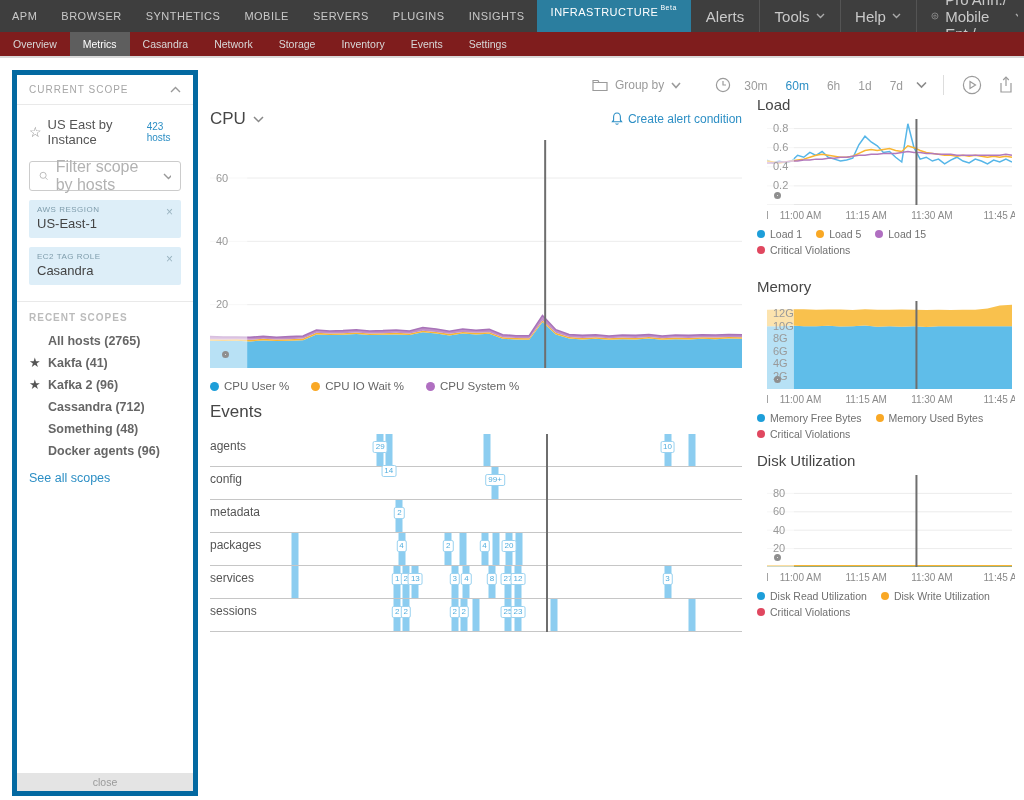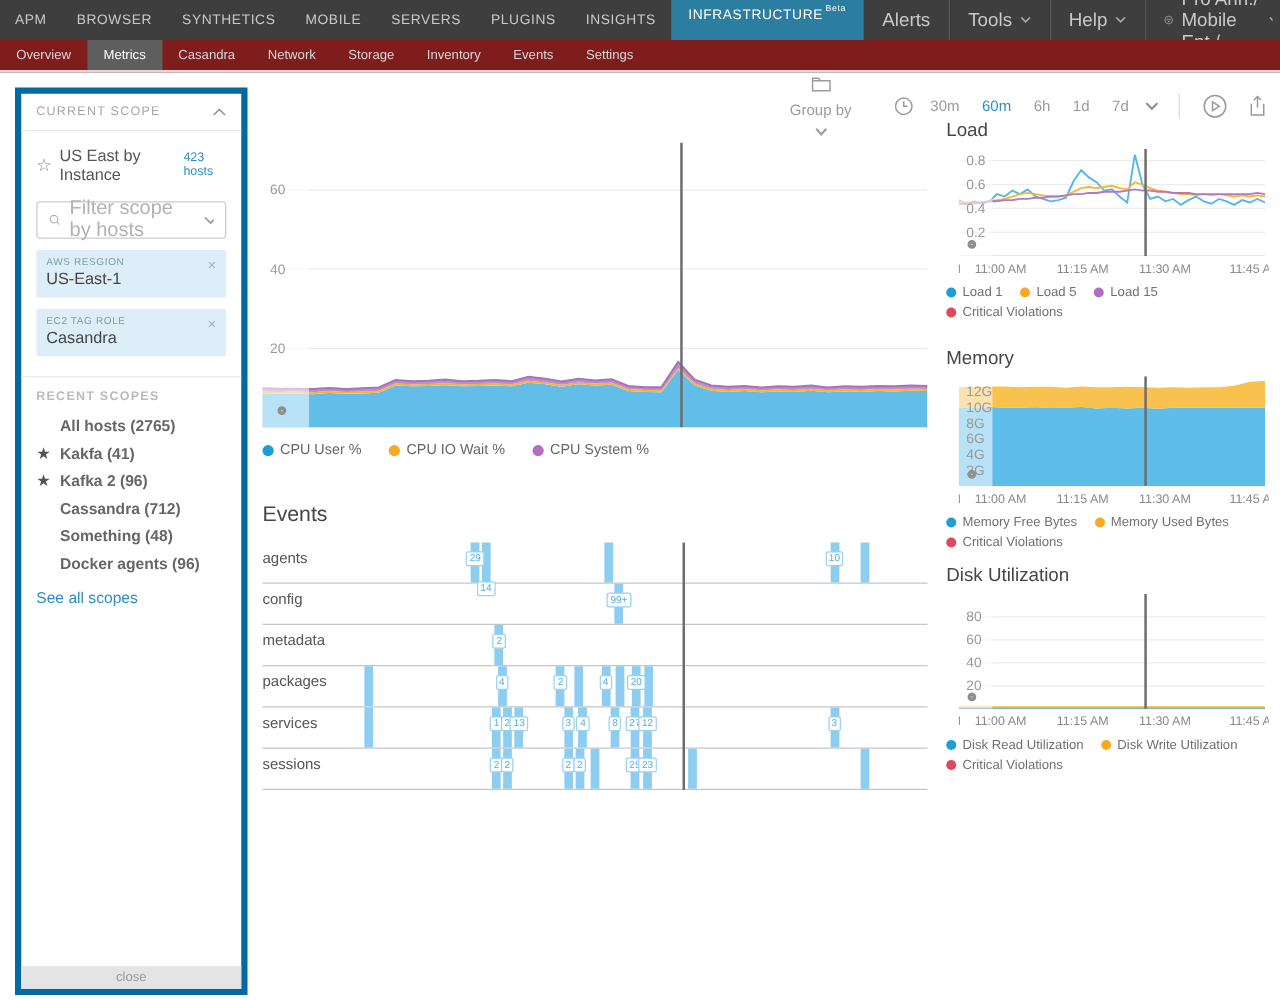--- a/index.html
+++ b/index.html
@@ -44,21 +44,21 @@
   .sb-recent { padding:10px 12px 0;font-weight:bold; }
   .sb-recent-h { font-size:10px; letter-spacing:1px; color:#bbb; margin-bottom:7px; }
   .sb-recent-item { font-size:12.5px; color:#666; line-height:22px; padding-left:19px; position:relative; cursor:pointer; }
   .sb-recent-item .rstar { position:absolute; left:0; top:0; color:#555; font-size:13px; }
   .sb-seeall { margin:9px 12px; font-size:12.5px; color:#2d8fc5; cursor:pointer; }
   .sb-close { position:absolute; bottom:0; left:0; right:0; height:18px; background:#e4e4e4;
     text-align:center; font-size:10.5px; color:#9a9a9a; line-height:18px; cursor:pointer; }
   
   .toolbar { position:absolute; top:72px; left:210px; right:10px; height:26px;
     display:flex; align-items:center; justify-content:flex-end; }
-  .tb-groupby { display:flex; align-items:center; gap:7px; font-size:12px; color:#9b9b9b; cursor:pointer; margin-right:34px;flex-direction:column; }
+  .tb-groupby { display:flex; align-items:center; gap:7px; font-size:12px; color:#9b9b9b; cursor:pointer; margin-right:34px; }
   .tb-clock { margin-right:4px; display:flex; align-items:center; }
   .tb-range { font-size:12px; color:#9b9b9b; margin:0 9px; cursor:pointer; }
   .tb-range.active { color:#2d8fc5; }
   .tb-chev { margin:0 6px 0 4px; cursor:pointer; display:flex; align-items:center; }
   .tb-div { width:1px; height:20px; background:#ddd; margin:0 10px; }
   .tb-icon { margin:0 8px; cursor:pointer; display:flex; align-items:center; }
   
   .cpu-block { position:absolute; left:210px; top:106px; width:532px; }
   .cpu-header { display:flex; align-items:center; justify-content:space-between; height:26px; }
   .chart-title { font-size:17px; color:#464646; font-weight:400; display:flex; align-items:center; gap:7px; cursor:pointer; }
@@ -225,20 +225,35 @@
   <span class="tb-icon" style="margin-right:0">
     <svg width="16" height="18" viewBox="0 0 16 18">
         <path d="M3 7 L3 16 L13 16 L13 7" fill="none" stroke="#9b9b9b" stroke-width="1.2"></path>
         <line x1="8" y1="1.5" x2="8" y2="10" stroke="#9b9b9b" stroke-width="1.2"></line>
         <polyline points="5.2,4 8,1.2 10.8,4" fill="none" stroke="#9b9b9b" stroke-width="1.2"></polyline>
       </svg>
     </span>
 </div>
 
 <div class="cpu-block">
+  <div class="cpu-header">
+    <span class="chart-title">
+      <span>CPU</span>
+      <svg width="11" height="7">
+          <polyline points="1,1 5.5,5.5 10,1" fill="none" stroke="#888" stroke-width="1.5"></polyline>
+        </svg>
+    </span>
+    <span class="alert-link">
+      <svg width="12" height="14" viewBox="0 0 12 14">
+          <path d="M6 1 C3.6 1 2.6 3 2.6 5 L2.6 8.2 L1.4 9.8 L10.6 9.8 L9.4 8.2 L9.4 5 C9.4 3 8.4 1 6 1 Z" fill="none" stroke="#2d8fc5" stroke-width="1.1"></path>
+          <path d="M4.7 11.4 a1.4 1.4 0 0 0 2.6 0" fill="none" stroke="#2d8fc5" stroke-width="1.1"></path>
+        </svg>
+      <span>Create alert condition</span>
+    </span>
+  </div>
   <div class="plot" id="plot-cpu" style="margin-top:8px">
       <svg width="532" height="228">
         <line x1="0" x2="532" y1="164.66666666666666" y2="164.66666666666666" stroke="#ececec" stroke-width="1"></line>
         <line x1="0" x2="532" y1="101.33333333333333" y2="101.33333333333333" stroke="#ececec" stroke-width="1"></line>
         <line x1="0" x2="532" y1="38" y2="38" stroke="#ececec" stroke-width="1"></line>
         <line x1="0" x2="532" y1="227.5" y2="227.5" stroke="#e7e7e7" stroke-width="1"></line>
         <polygon points="0,200.76666666666668 13.3,201.08333333333334 26.6,200.76666666666668 39.9,201.4 53.2,200.45 66.5,201.08333333333334 79.8,200.76666666666668 93.1,200.13333333333333 106.4,194.43333333333334 119.7,195.06666666666666 133,194.75 146.3,194.11666666666667 159.6,195.06666666666666 172.9,194.75 186.2,194.43333333333334 199.5,195.06666666666666 212.8,192.21666666666667 226.1,193.48333333333332 239.4,195.38333333333333 252.7,193.48333333333332 266,194.43333333333334 279.3,193.8 292.6,198.86666666666667 305.9,199.5 319.2,199.81666666666666 332.5,182.08333333333331 345.8,194.43333333333334 359.1,198.55 372.4,199.5 385.7,198.86666666666667 399,199.81666666666666 412.3,199.18333333333334 425.6,199.5 438.9,198.55 452.2,199.81666666666666 465.5,199.18333333333334 478.8,199.5 492.1,198.86666666666667 505.4,199.18333333333334 518.6999999999999,198.55 532,198.86666666666667 532,228 518.6999999999999,228 505.4,228 492.1,228 478.8,228 465.5,228 452.2,228 438.9,228 425.6,228 412.3,228 399,228 385.7,228 372.4,228 359.1,228 345.8,228 332.5,228 319.2,228 305.9,228 292.6,228 279.3,228 266,228 252.7,228 239.4,228 226.1,228 212.8,228 199.5,228 186.2,228 172.9,228 159.6,228 146.3,228 133,228 119.7,228 106.4,228 93.1,228 79.8,228 66.5,228 53.2,228 39.9,228 26.6,228 13.3,228 0,228" fill="#62bde8"></polygon>
         <polygon points="0,199.18333333333334 13.3,199.5 26.6,199.18333333333334 39.9,199.81666666666666 53.2,198.86666666666667 66.5,199.5 79.8,199.18333333333334 93.1,198.55 106.4,192.85 119.7,193.48333333333332 133,193.16666666666666 146.3,192.53333333333333 159.6,193.48333333333332 172.9,193.16666666666666 186.2,192.85 199.5,193.48333333333332 212.8,190.63333333333333 226.1,191.9 239.4,193.8 252.7,191.9 266,192.85 279.3,192.21666666666667 292.6,197.28333333333333 305.9,197.91666666666666 319.2,198.23333333333332 332.5,180.5 345.8,192.85 359.1,196.96666666666667 372.4,197.91666666666666 385.7,197.28333333333333 399,198.23333333333332 412.3,197.6 425.6,197.91666666666666 438.9,196.96666666666667 452.2,198.23333333333332 465.5,197.6 478.8,197.91666666666666 492.1,197.28333333333333 505.4,197.6 518.6999999999999,196.96666666666667 532,197.28333333333333 532,198.86666666666667 518.6999999999999,198.55 505.4,199.18333333333334 492.1,198.86666666666667 478.8,199.5 465.5,199.18333333333334 452.2,199.81666666666666 438.9,198.55 425.6,199.5 412.3,199.18333333333334 399,199.81666666666666 385.7,198.86666666666667 372.4,199.5 359.1,198.55 345.8,194.43333333333334 332.5,182.08333333333331 319.2,199.81666666666666 305.9,199.5 292.6,198.86666666666667 279.3,193.8 266,194.43333333333334 252.7,193.48333333333332 239.4,195.38333333333333 226.1,193.48333333333332 212.8,192.21666666666667 199.5,195.06666666666666 186.2,194.43333333333334 172.9,194.75 159.6,195.06666666666666 146.3,194.11666666666667 133,194.75 119.7,195.06666666666666 106.4,194.43333333333334 93.1,200.13333333333333 79.8,200.76666666666668 66.5,201.08333333333334 53.2,200.45 39.9,201.4 26.6,200.76666666666668 13.3,201.08333333333334 0,200.76666666666668" fill="#f9b532"></polygon>
         <polygon points="0,196.65 13.3,196.96666666666667 26.6,196.96666666666667 39.9,197.28333333333333 53.2,196.33333333333334 66.5,197.28333333333333 79.8,196.65 93.1,196.01666666666665 106.4,190 119.7,190.95 133,190.63333333333333 146.3,189.68333333333334 159.6,190.95 172.9,190.63333333333333 186.2,190 199.5,190.95 212.8,187.46666666666667 226.1,189.05 239.4,191.26666666666665 252.7,189.05 266,190.31666666666666 279.3,189.36666666666667 292.6,194.75 305.9,195.7 319.2,195.7 332.5,175.43333333333334 345.8,189.68333333333334 359.1,194.43333333333334 372.4,195.38333333333333 385.7,194.75 399,196.01666666666665 412.3,195.06666666666666 425.6,195.38333333333333 438.9,194.43333333333334 452.2,196.01666666666665 465.5,195.06666666666666 478.8,195.38333333333333 492.1,194.75 505.4,195.06666666666666 518.6999999999999,194.43333333333334 532,194.75 532,197.28333333333333 518.6999999999999,196.96666666666667 505.4,197.6 492.1,197.28333333333333 478.8,197.91666666666666 465.5,197.6 452.2,198.23333333333332 438.9,196.96666666666667 425.6,197.91666666666666 412.3,197.6 399,198.23333333333332 385.7,197.28333333333333 372.4,197.91666666666666 359.1,196.96666666666667 345.8,192.85 332.5,180.5 319.2,198.23333333333332 305.9,197.91666666666666 292.6,197.28333333333333 279.3,192.21666666666667 266,192.85 252.7,191.9 239.4,193.8 226.1,191.9 212.8,190.63333333333333 199.5,193.48333333333332 186.2,192.85 172.9,193.16666666666666 159.6,193.48333333333332 146.3,192.53333333333333 133,193.16666666666666 119.7,193.48333333333332 106.4,192.85 93.1,198.55 79.8,199.18333333333334 66.5,199.5 53.2,198.86666666666667 39.9,199.81666666666666 26.6,199.18333333333334 13.3,199.5 0,199.18333333333334" fill="#c08fc9"></polygon>
         <polyline points="0,196.65 13.3,196.96666666666667 26.6,196.96666666666667 39.9,197.28333333333333 53.2,196.33333333333334 66.5,197.28333333333333 79.8,196.65 93.1,196.01666666666665 106.4,190 119.7,190.95 133,190.63333333333333 146.3,189.68333333333334 159.6,190.95 172.9,190.63333333333333 186.2,190 199.5,190.95 212.8,187.46666666666667 226.1,189.05 239.4,191.26666666666665 252.7,189.05 266,190.31666666666666 279.3,189.36666666666667 292.6,194.75 305.9,195.7 319.2,195.7 332.5,175.43333333333334 345.8,189.68333333333334 359.1,194.43333333333334 372.4,195.38333333333333 385.7,194.75 399,196.01666666666665 412.3,195.06666666666666 425.6,195.38333333333333 438.9,194.43333333333334 452.2,196.01666666666665 465.5,195.06666666666666 478.8,195.38333333333333 492.1,194.75 505.4,195.06666666666666 518.6999999999999,194.43333333333334 532,194.75" fill="none" stroke="#a873b8" stroke-width="1.6"></polyline>

